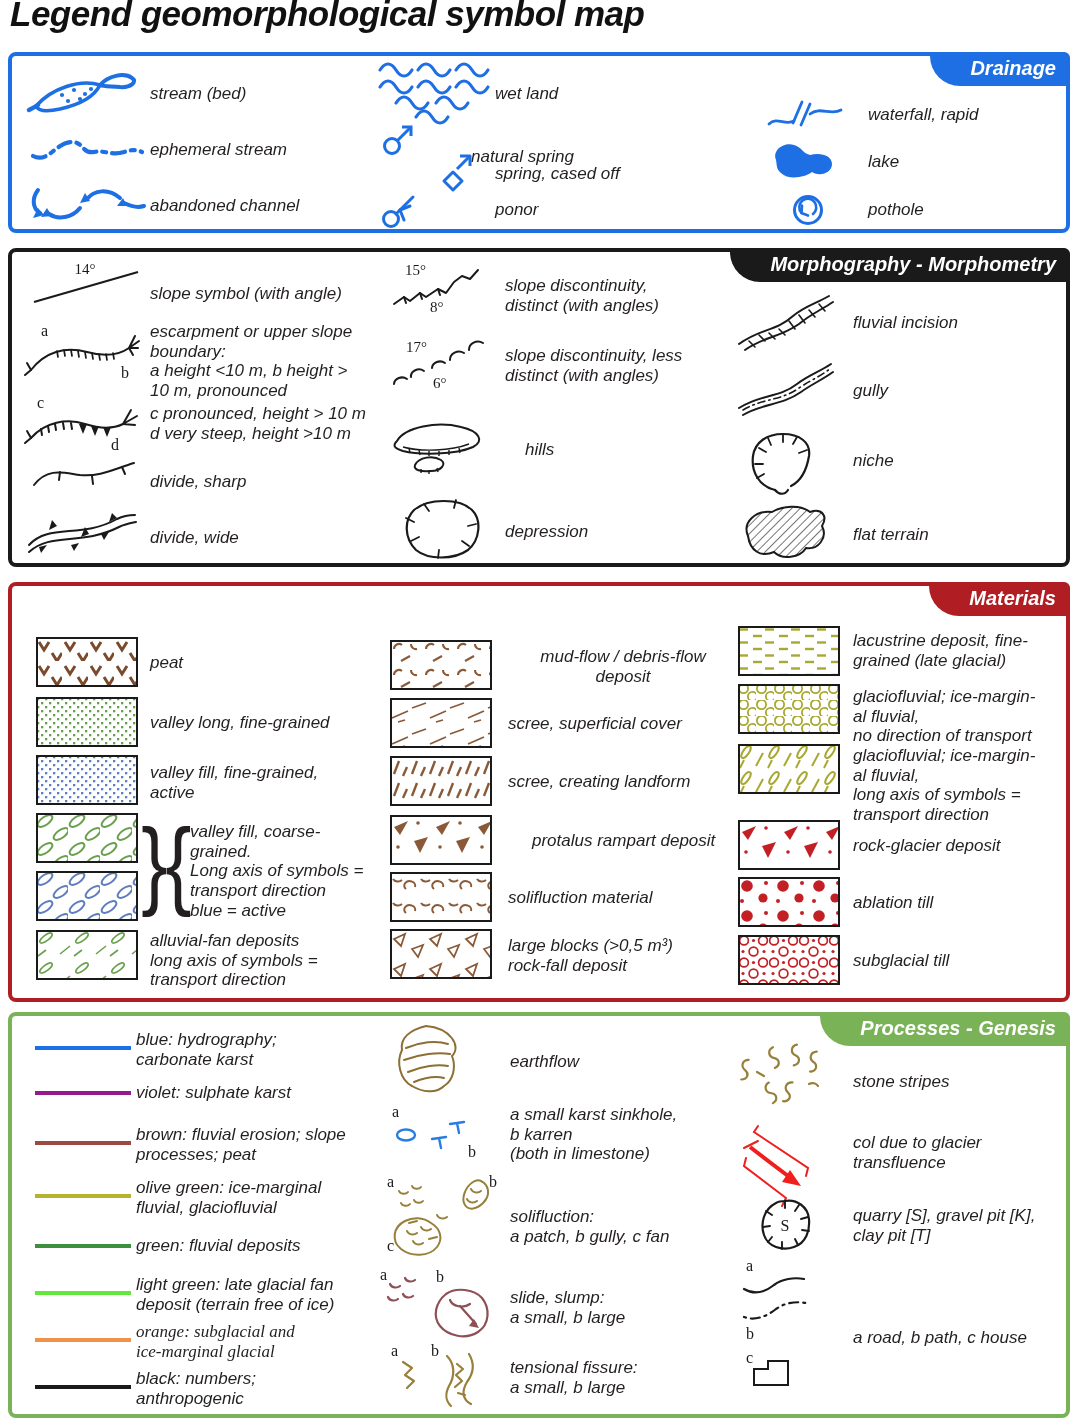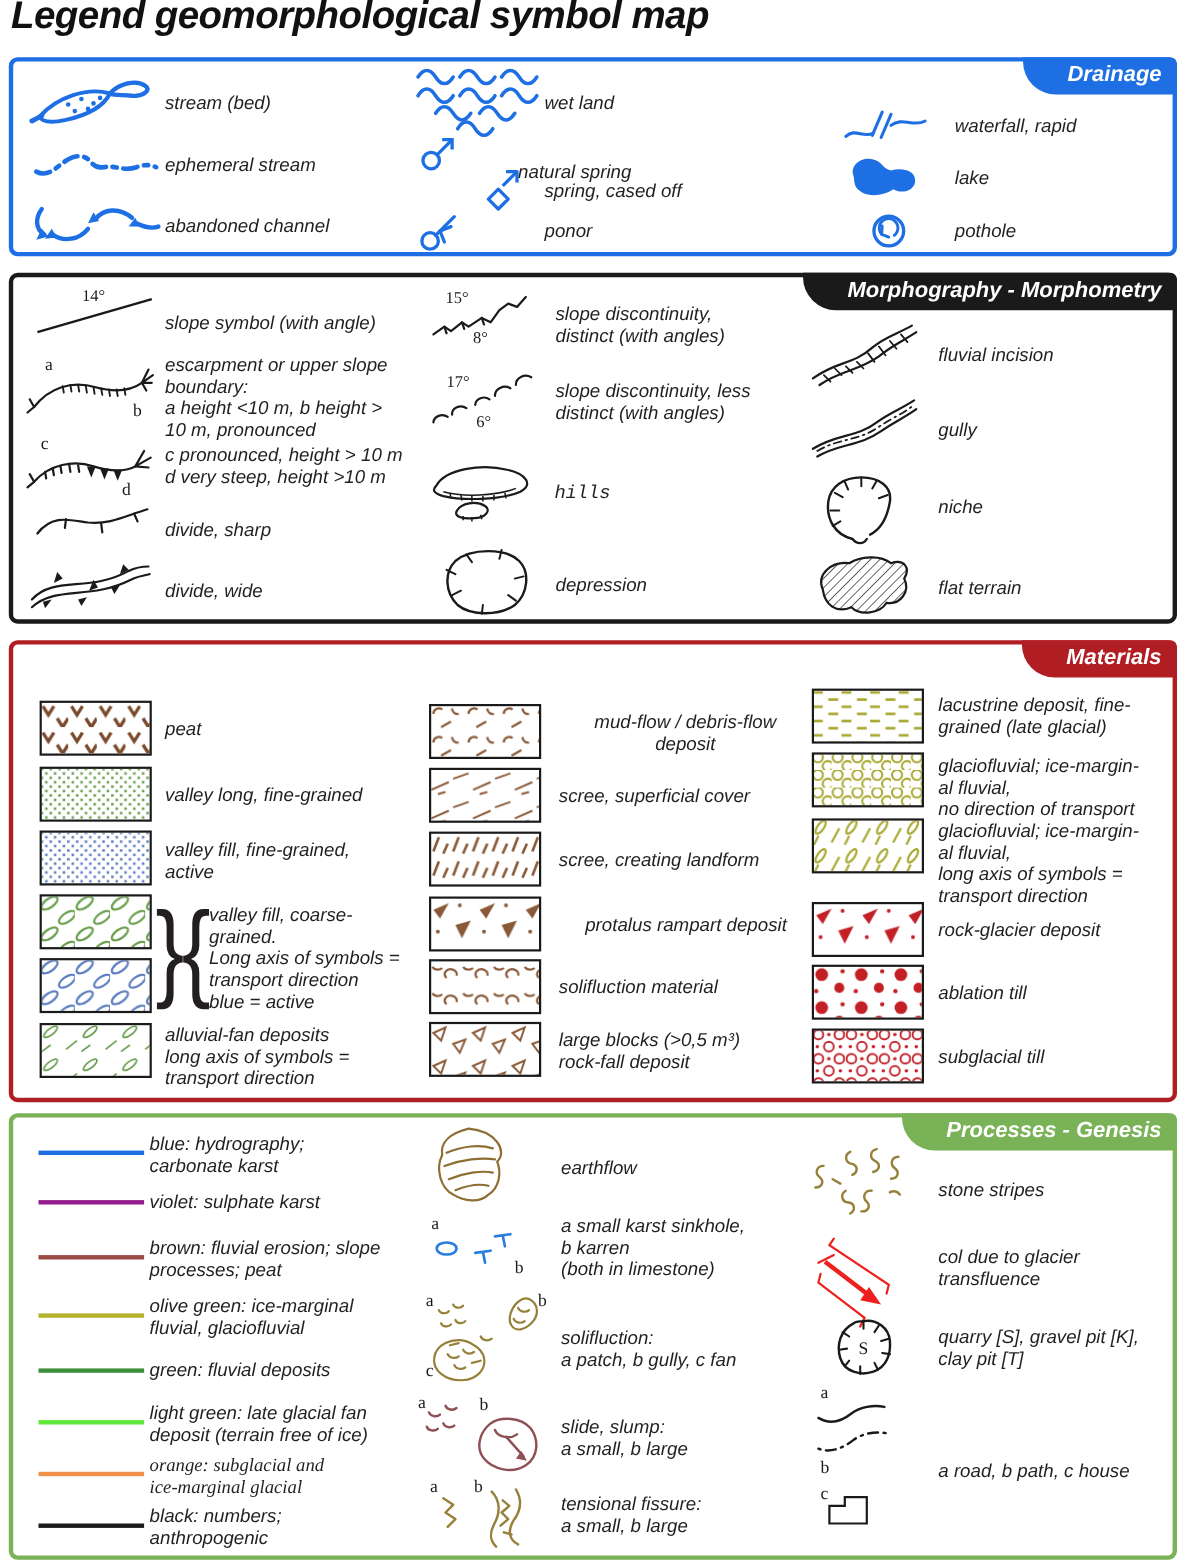--- a/index.html
+++ b/index.html
@@ -359,21 +359,21 @@
 
 <svg class="sym" style="left:385px;top:415px" width="110" height="62" viewBox="0 0 110 62">
   <g stroke="#1a1a1a" stroke-width="2" fill="none" stroke-linejoin="round">
     <path d="M12,26 C20,12 52,6 76,12 C94,16 100,26 88,32 C70,40 34,40 18,36 C8,33 8,30 12,26 Z"></path>
     <path d="M18,32 C36,37 66,36 84,29" stroke-width="1.4"></path>
     <path d="M24,33 l1,5 M34,35 l1,5 M44,36 l0,5 M54,36 l0,5 M64,35 l0,5 M74,33 l1,5" stroke-width="1.4"></path>
     <path d="M30,50 C34,42 48,40 56,45 C62,49 56,56 46,56 C36,57 28,55 30,50 Z"></path>
     <path d="M36,54 l0,4 M44,55 l0,4 M52,53 l1,4" stroke-width="1.4"></path>
   </g>
 </svg>
-<div class="lbl" style="left:504px;top:440px;width:200px;font-family:Liberation Mono, monospace;">hills</div>
+<div class="lbl" style="left:525px;top:440px;width:200px;">hills</div>
 
 <svg class="sym" style="left:398px;top:496px" width="90" height="68" viewBox="0 0 90 68">
   <g stroke="#1a1a1a" stroke-width="2.2" fill="none" stroke-linecap="round">
     <path d="M16,14 C30,2 62,2 74,14 C84,24 82,44 70,54 C56,64 30,64 18,54 C6,42 6,24 16,14 Z"></path>
     <path d="M26,8 L31,15 M58,4 L56,12 M78,28 L70,30 M71,50 L64,45 M40,62 L41,54 M13,45 L21,41 M8,22 L16,26" stroke-width="1.8"></path>
   </g>
 </svg>
 <div class="lbl" style="left:505px;top:522px;width:200px;">depression</div>
 
 <svg class="sym" style="left:735px;top:288px" width="100" height="62" viewBox="0 0 100 62">

